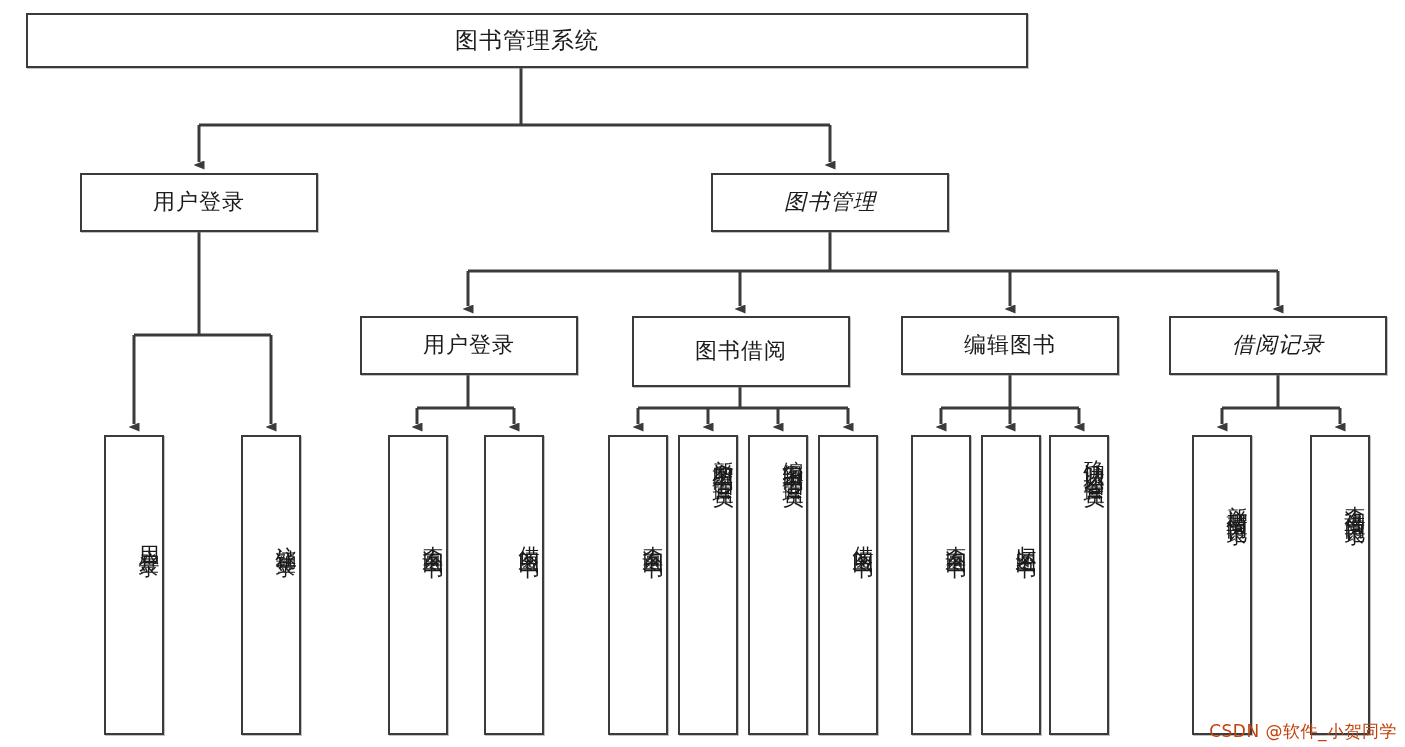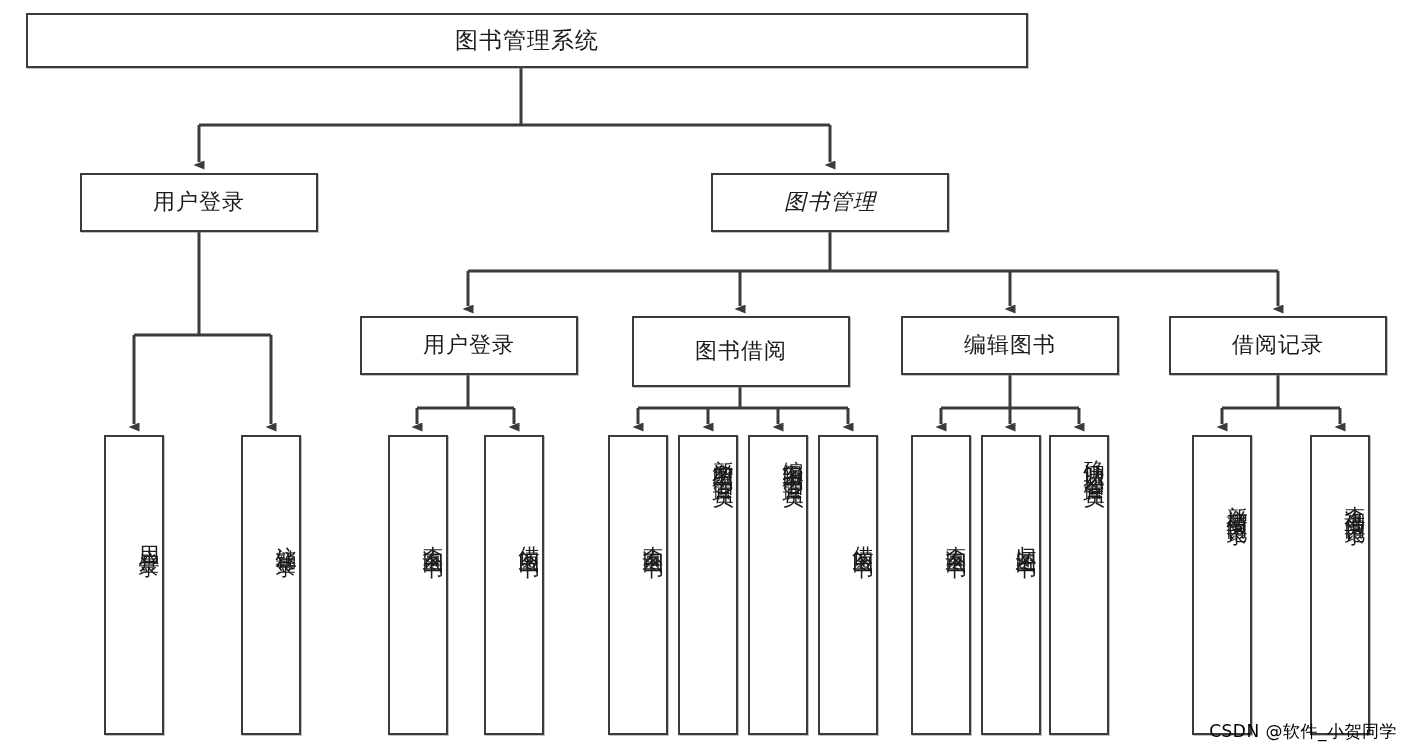--- a/index.html
+++ b/index.html
@@ -60,21 +60,21 @@
   }
   .node.root {
     font-size: 23px;
     margin-left: 6px;
   }
   #watermark {
     position: absolute;
     right: 8px;
     bottom: 4px;
     font-size: 17px;
-    color: #000000;
+    color: #c2410c;
     white-space: nowrap;
     letter-spacing: 0.5px;
   }
 </style>
 </head>
 <body>
 
 <div id="canvas">
 
   <svg id="edges" viewBox="0 0 1405 747" xmlns="http://www.w3.org/2000/svg">
@@ -140,21 +140,21 @@
 
   <div class="node horiz" style="left:360px; top:316px; width:218px; height:59px;">
     <span>用户登录</span>
   </div>
   <div class="node horiz" style="left:632px; top:316px; width:218px; height:71px;">
     <span>图书借阅</span>
   </div>
   <div class="node horiz" style="left:901px; top:316px; width:218px; height:59px;">
     <span>编辑图书</span>
   </div>
-  <div class="node horiz" style="left:1169px; top:316px; width:218px; height:59px;">
+  <div class="node horiz" style="left:1169px; top:316px; width:218px; height:59px;font-style:italic;">
     <span>借阅记录</span>
   </div>
 
   <div class="node vert" style="left:104px; top:435px; width:60px; height:300px; padding-top:92px;">
     <span class="vlabel">用户登录</span>
   </div>
   <div class="node vert" style="left:241px; top:435px; width:60px; height:300px; padding-top:92px;">
     <span class="vlabel">注销登录</span>
   </div>
 

